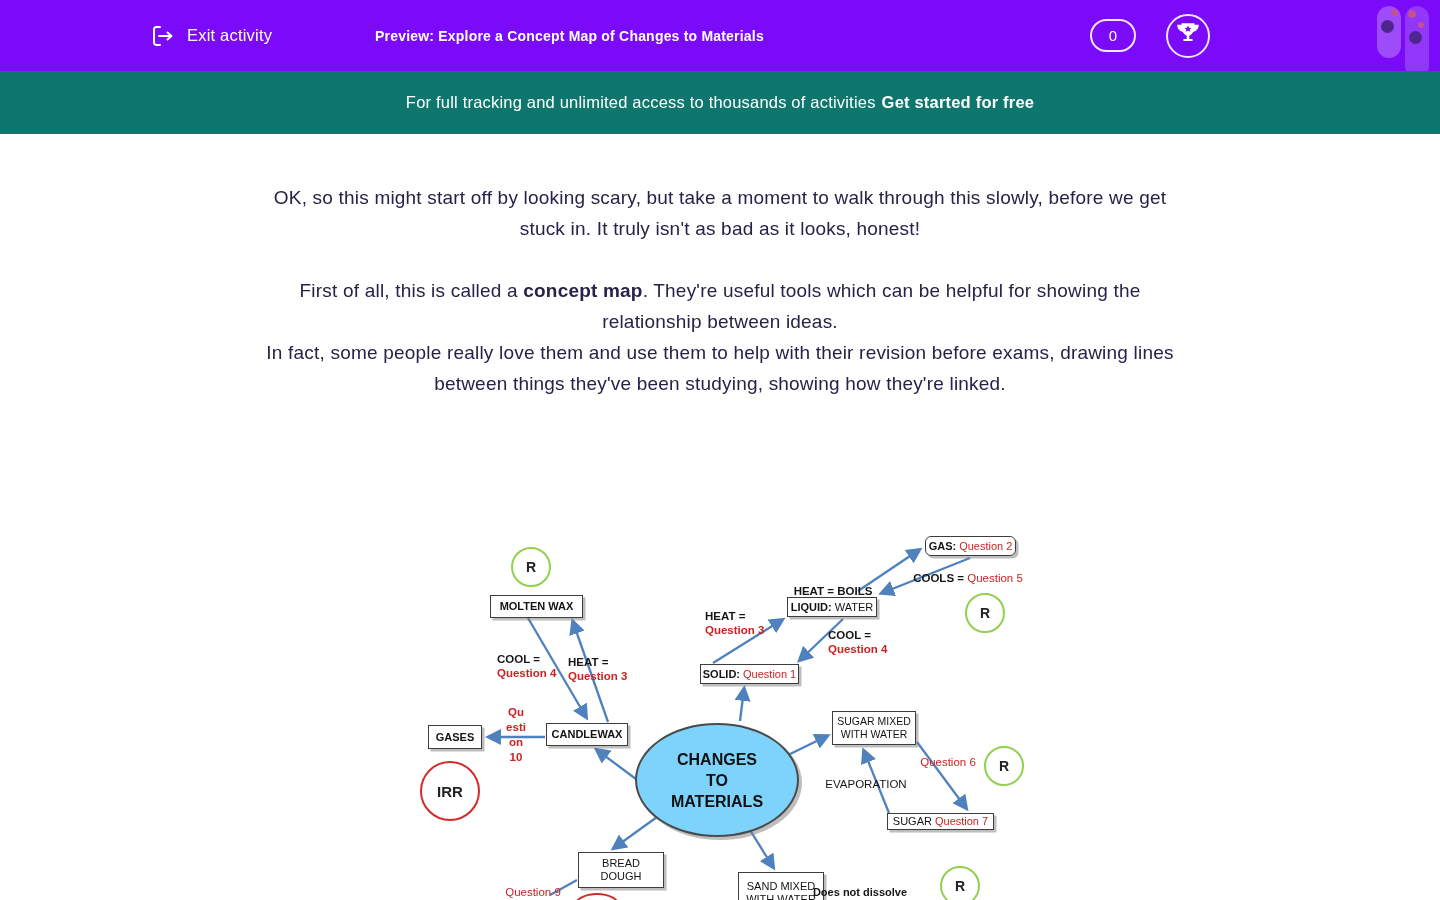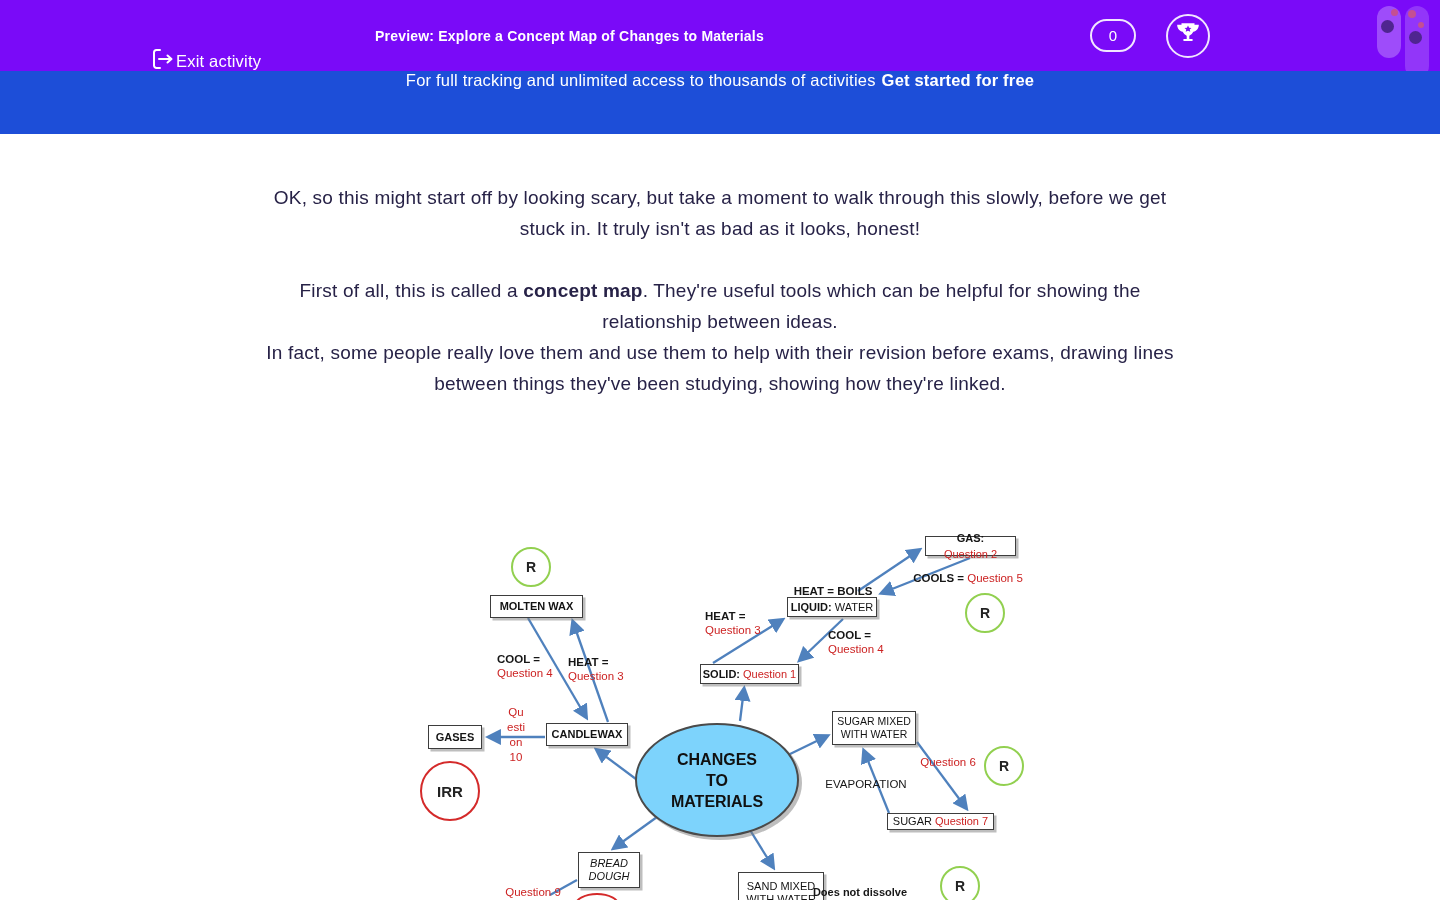--- a/index.html
+++ b/index.html
@@ -3,38 +3,38 @@
 <meta charset="utf-8">
 <style>
   * { margin:0; padding:0; box-sizing:border-box; }
   html,body { width:1440px; height:900px; overflow:hidden; background:#fff;
     font-family:"Liberation Sans", sans-serif; }
   .page { position:relative; width:1440px; height:900px; }
 
   
   .header { position:relative; height:71px; background:#7a0af8; overflow:hidden; }
   .exit-btn { position:absolute; left:150px; top:0; height:71px; display:flex;
-    align-items:flex-end; color:#fff; cursor:pointer; background:none; border:none; }
+    align-items:center; gap:11px; color:#fff; cursor:pointer; background:none; border:none; }
   .exit-btn svg { display:block; }
   .exit-label { font-size:16.5px; font-weight:500; color:#fff; letter-spacing:.2px; }
   .hdr-title { position:absolute; left:375px; top:50%; transform:translateY(-50%);
     color:#fff; font-size:14px; font-weight:700; letter-spacing:.2px; }
   .score-pill { position:absolute; left:1090px; top:19px; width:46px; height:33px;
     border:2px solid #f2e6ff; border-radius:17px; display:flex; align-items:center;
     justify-content:center; color:#fff; font-size:15px; background:transparent; }
   .trophy-btn { position:absolute; left:1166px; top:14px; width:44px; height:44px;
     border:2px solid #f2e6ff; border-radius:50%; display:flex; align-items:center;
     justify-content:center; background:transparent; }
   .tube { position:absolute; border-radius:12px; background:rgba(255,255,255,0.27); }
   .tube1 { left:1377px; top:6px; width:24px; height:52px; }
   .tube2 { left:1405px; top:6px; width:24px; height:72px; background:rgba(255,255,255,0.18); }
   .bubble { position:absolute; border-radius:50%; }
 
   
-  .banner { height:63px; background:#1d4ed8; display:flex; align-items:flex-start;
+  .banner { height:63px; background:#0f766e; display:flex; align-items:center;
     justify-content:center; gap:6px; color:#fff; font-size:16.5px; letter-spacing:.2px; }
   .banner .cta { font-weight:700; cursor:pointer; }
 
   
   .main { position:relative; height:766px; }
   .intro { width:1180px; margin:0 auto; text-align:center; color:#272247;
     font-size:19px; line-height:31px; letter-spacing:.2px; }
   .intro p { white-space:pre-line; }
   .p1 { padding-top:48px; }
   .p2, .p3 { margin-top:31px; }
@@ -43,21 +43,21 @@
   
   .cmap { position:absolute; left:0; top:381px; width:1440px; height:385px; }
   .cmap svg.arrows { position:absolute; left:0; top:0; }
   .mbox { position:absolute; background:#fff; border:1.6px solid #3d3d3d;
     box-shadow:2.5px 2.5px 0 rgba(125,125,125,.5); display:flex; flex-direction:column;
     align-items:center; justify-content:center; text-align:center; color:#131313;
     font-size:11px; font-weight:700; white-space:nowrap; line-height:13px; z-index:2; }
   .mlabel { position:absolute; font-size:11.5px; font-weight:700; color:#161616;
     white-space:nowrap; z-index:2; }
   .mlabel.ctr { transform:translateX(-50%); text-align:center; }
-  .mlabel .sub { display:block; font-weight:400; }
+  .mlabel .sub { display:block; font-weight:700; }
   .rd { color:#cc2222;text-align:right; }
   .thin { font-weight:400; }
   .rbadge { position:absolute; width:40px; height:40px; border:2px solid #92d050;
     border-radius:50%; background:#fff; display:flex; align-items:center; justify-content:center;
     font-weight:700; font-size:14px; color:#222; z-index:2; }
   .irr { position:absolute; width:60px; height:60px; border:2.5px solid #d42a2a;
     border-radius:50%; background:#fff; display:flex; align-items:center; justify-content:center;
     font-weight:700; font-size:15px; color:#222; z-index:2; }
   .red-oval { position:absolute; width:46px; height:26px; border:2px solid #d42a2a;
     border-radius:50%; background:#fff; z-index:2; }
@@ -168,21 +168,21 @@
 
       <div class="ellipse">
         <span>CHANGES</span>
         <span>TO</span>
         <span>MATERIALS</span>
       </div>
 
       <div class="mbox" style="left:490px;top:80px;width:93px;height:23px;">
         <span>MOLTEN WAX</span>
       </div>
-      <div class="mbox" style="left:925px;top:21px;width:91px;height:20px;flex-direction:column;gap:3px;">
+      <div class="mbox" style="left:925px;top:21px;width:91px;height:20px;flex-direction:row;gap:3px;border-radius:6px;">
         <span>GAS:</span>
         <span class="rd thin">Question 2</span>
       </div>
       <div class="mbox" style="left:787px;top:82px;width:90px;height:20px;flex-direction:row;gap:3px;">
         <span>LIQUID:</span>
         <span class="thin">WATER</span>
       </div>
       <div class="mbox" style="left:700px;top:149px;width:99px;height:20px;flex-direction:row;gap:3px;">
         <span>SOLID:</span>
         <span class="rd thin">Question 1</span>
@@ -194,21 +194,21 @@
         <span>GASES</span>
       </div>
       <div class="mbox" style="left:832px;top:196px;width:84px;height:34px;font-size:10.5px;font-weight:400;">
         <span>SUGAR MIXED</span>
         <span>WITH WATER</span>
       </div>
       <div class="mbox" style="left:887px;top:298px;width:107px;height:17px;flex-direction:row;gap:3px;font-weight:400;">
         <span>SUGAR</span>
         <span class="rd">Question 7</span>
       </div>
-      <div class="mbox" style="left:578px;top:337px;width:62px;height:36px;font-weight:400;font-style:italic;">
+      <div class="mbox" style="left:578px;top:337px;width:86px;height:36px;font-weight:400;">
         <span>BREAD</span>
         <span>DOUGH</span>
       </div>
       <div class="mbox" style="left:738px;top:357px;width:86px;height:42px;font-weight:400;">
         <span>SAND MIXED</span>
         <span>WITH WATER</span>
       </div>
 
       <div class="mlabel ctr" style="left:833px;top:42px;margin-top:28px;">HEAT = BOILS</div>
       <div class="mlabel ctr" style="left:968px;top:57px;">

